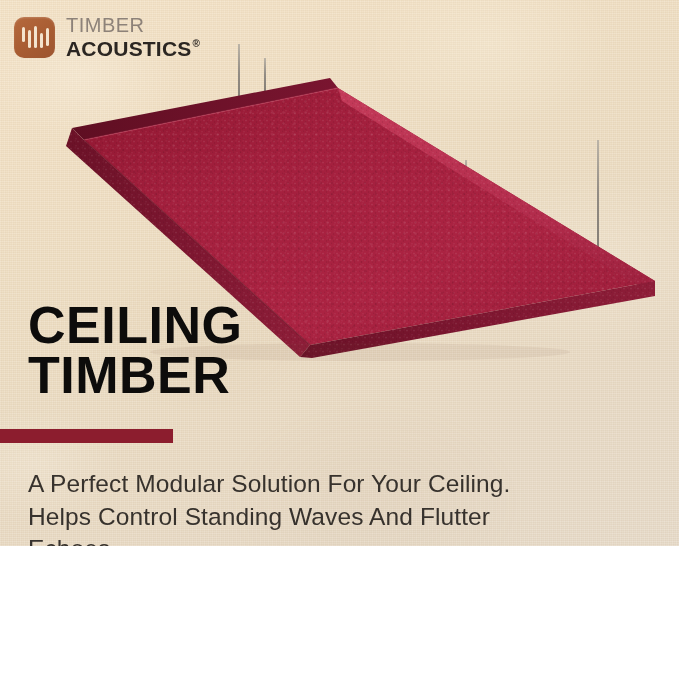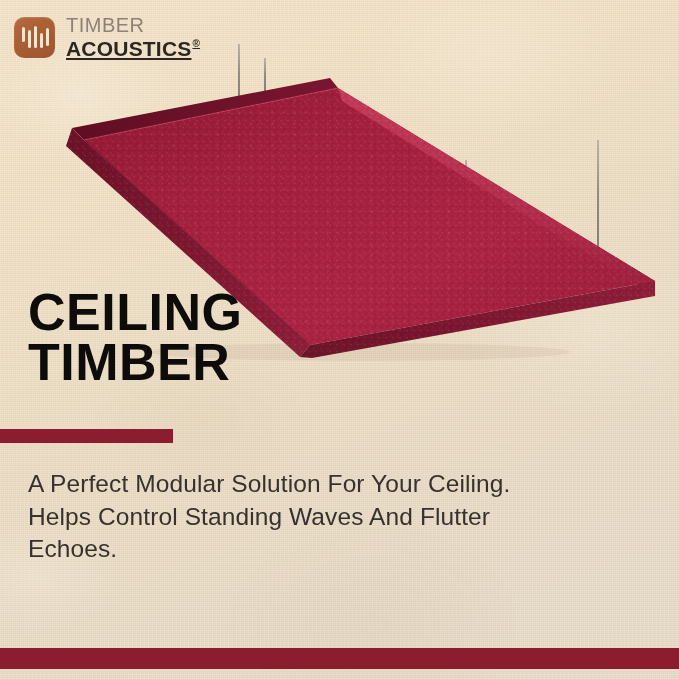--- a/index.html
+++ b/index.html
@@ -8,21 +8,21 @@
     padding: 0;
     background: #ffffff;
   }
   body {
     font-family: "Liberation Sans", sans-serif;
   }
 
   .product-card {
     position: relative;
     width: 679px;
-    height: 679px;
+    height: 546px;
     overflow: hidden;
     background: #ecdcc0;
   }
 
   
   .bg-base {
     position: absolute;
     inset: 0;
     background:
       linear-gradient(160deg,
@@ -121,35 +121,34 @@
     margin-bottom: 3px;
   }
   .logo-word-bottom {
     font-family: "Liberation Sans", sans-serif;
     font-size: 21px;
     letter-spacing: 0.2px;
     color: #2b2622;
     font-weight: 700;
     display: flex;
     align-items: flex-start;
-    text-decoration: underline;
   }
   .logo-reg {
     font-size: 10px;
     line-height: 1;
     margin-left: 1px;
     margin-top: 1px;
     font-weight: 700;
   }
 
   
   .headline {
     position: absolute;
     left: 28px;
-    top: 287px;
+    top: 300px;
     font-family: "Liberation Sans", sans-serif;
     font-weight: 700;
     font-size: 52px;
     line-height: 0.97;
     letter-spacing: 0.5px;
     color: #0d0c0b;
     margin: 0;
   }
   .headline-line { display: block; }
 

